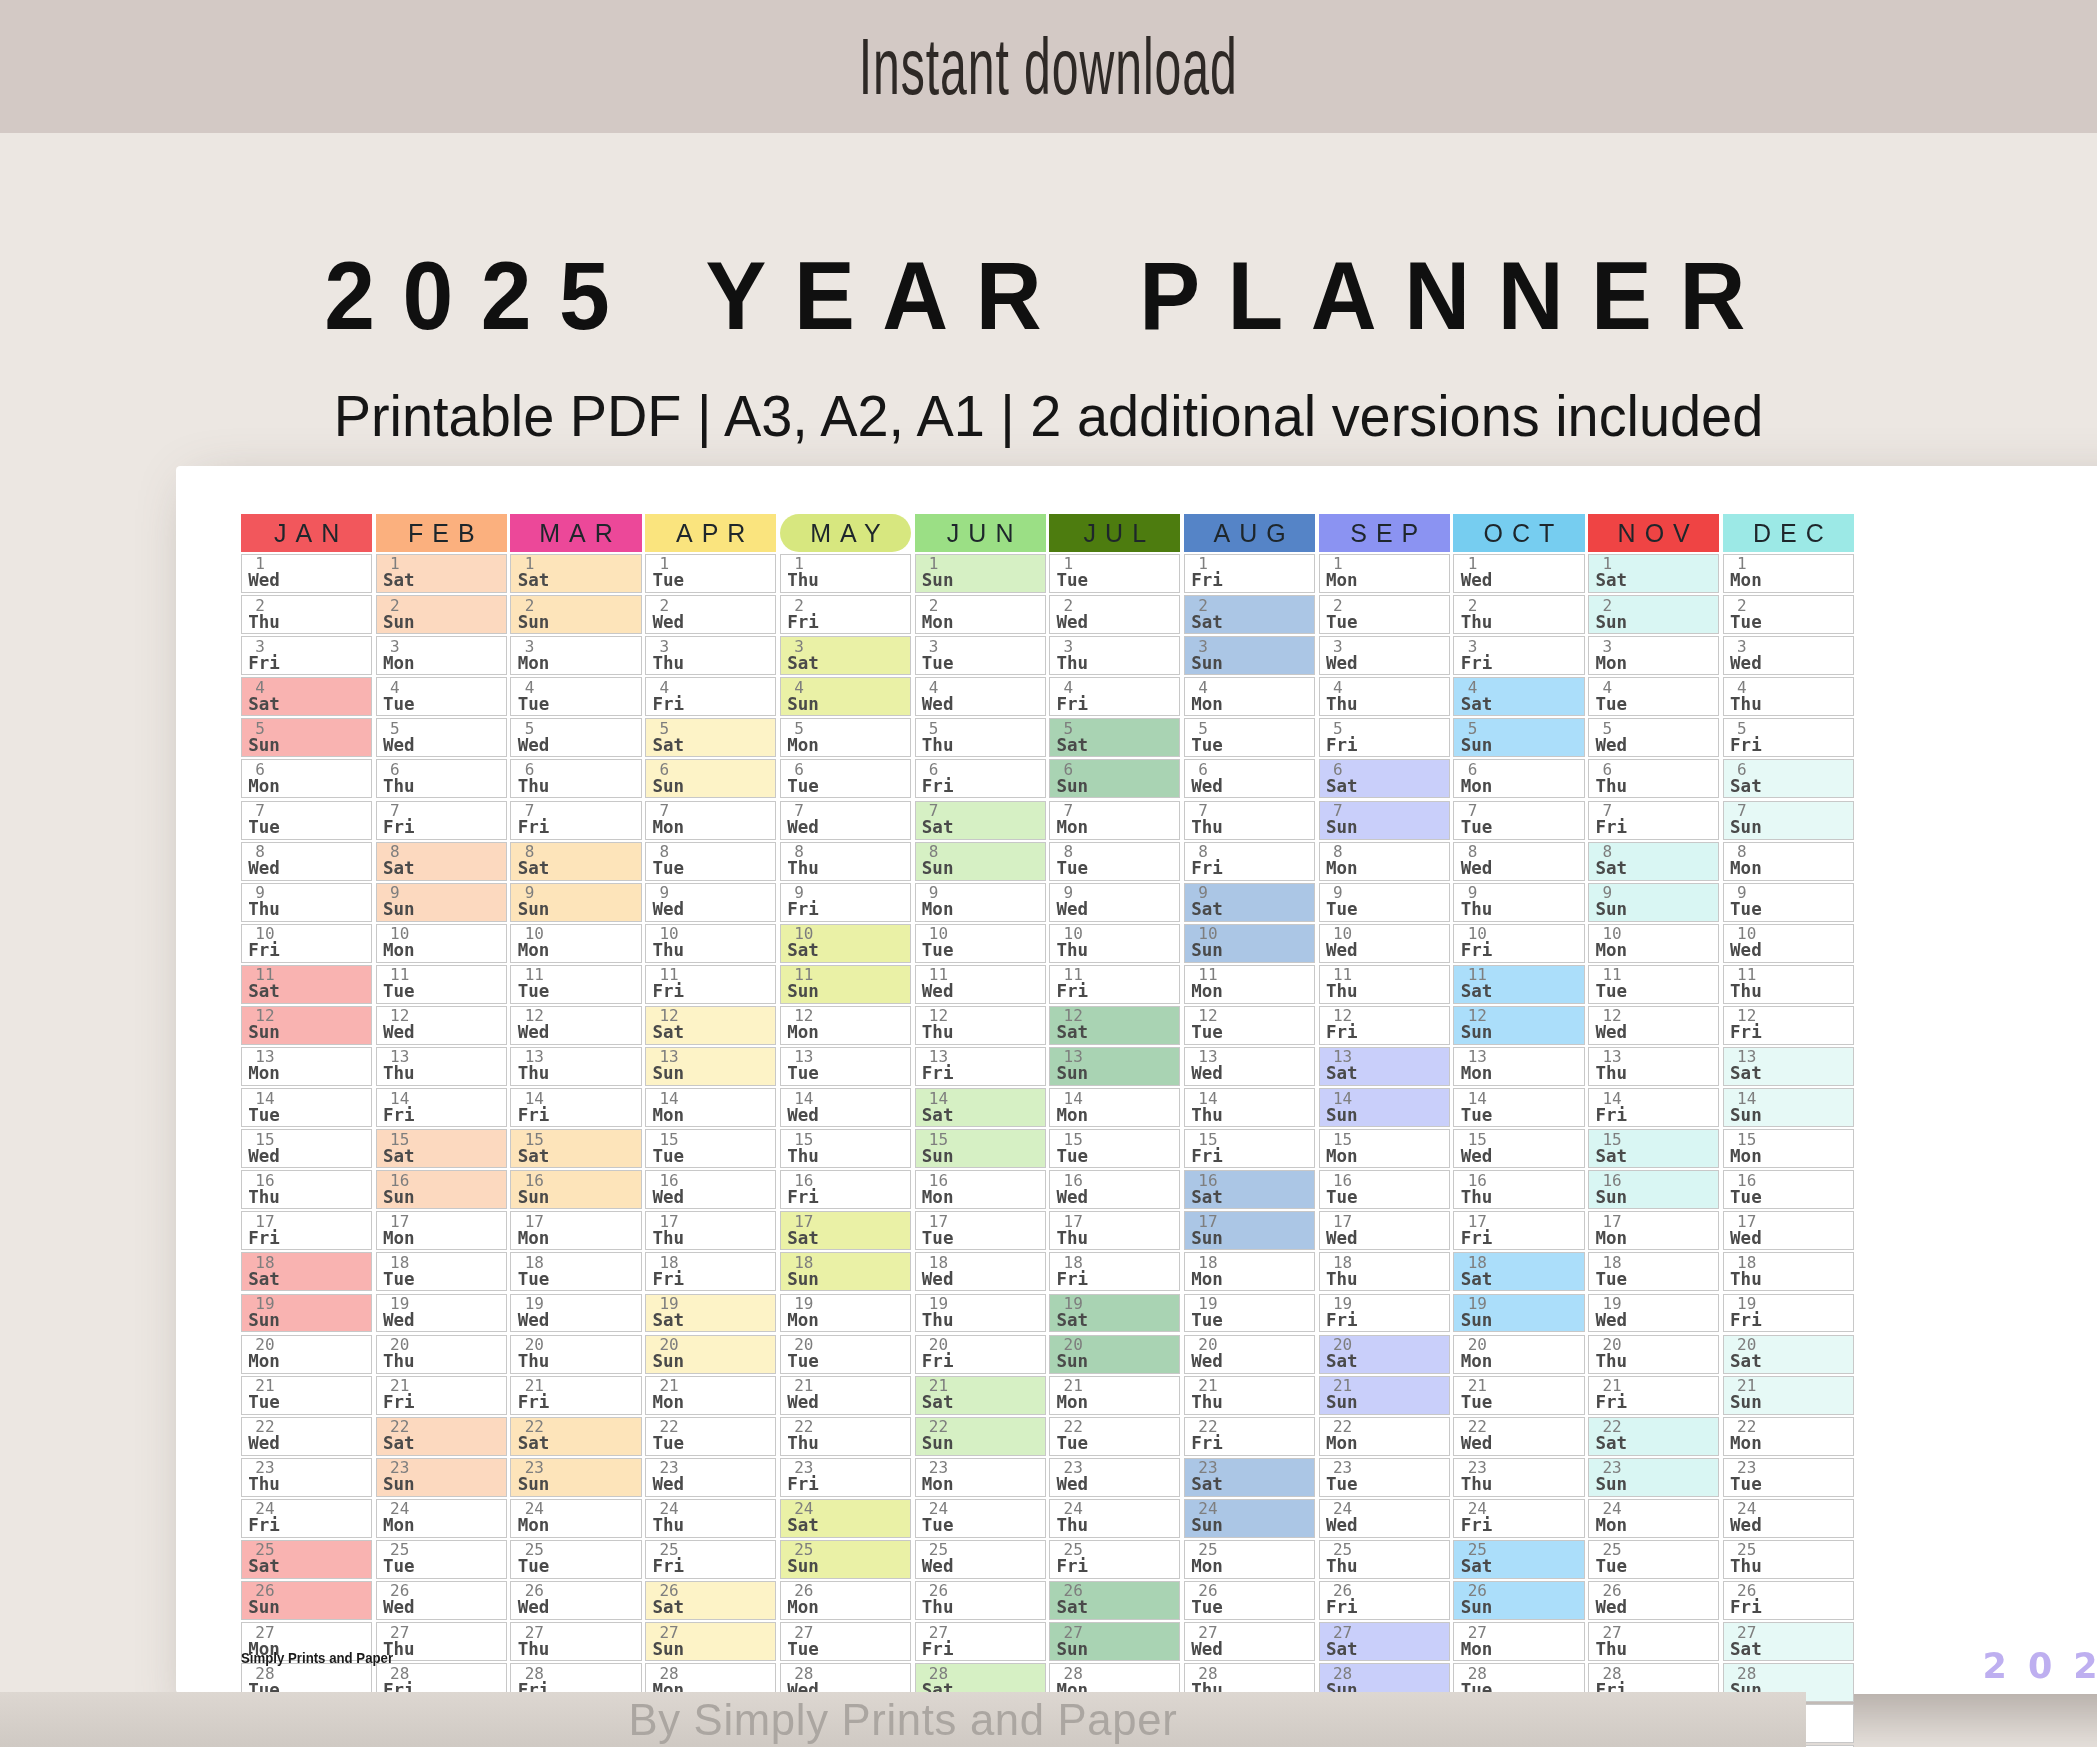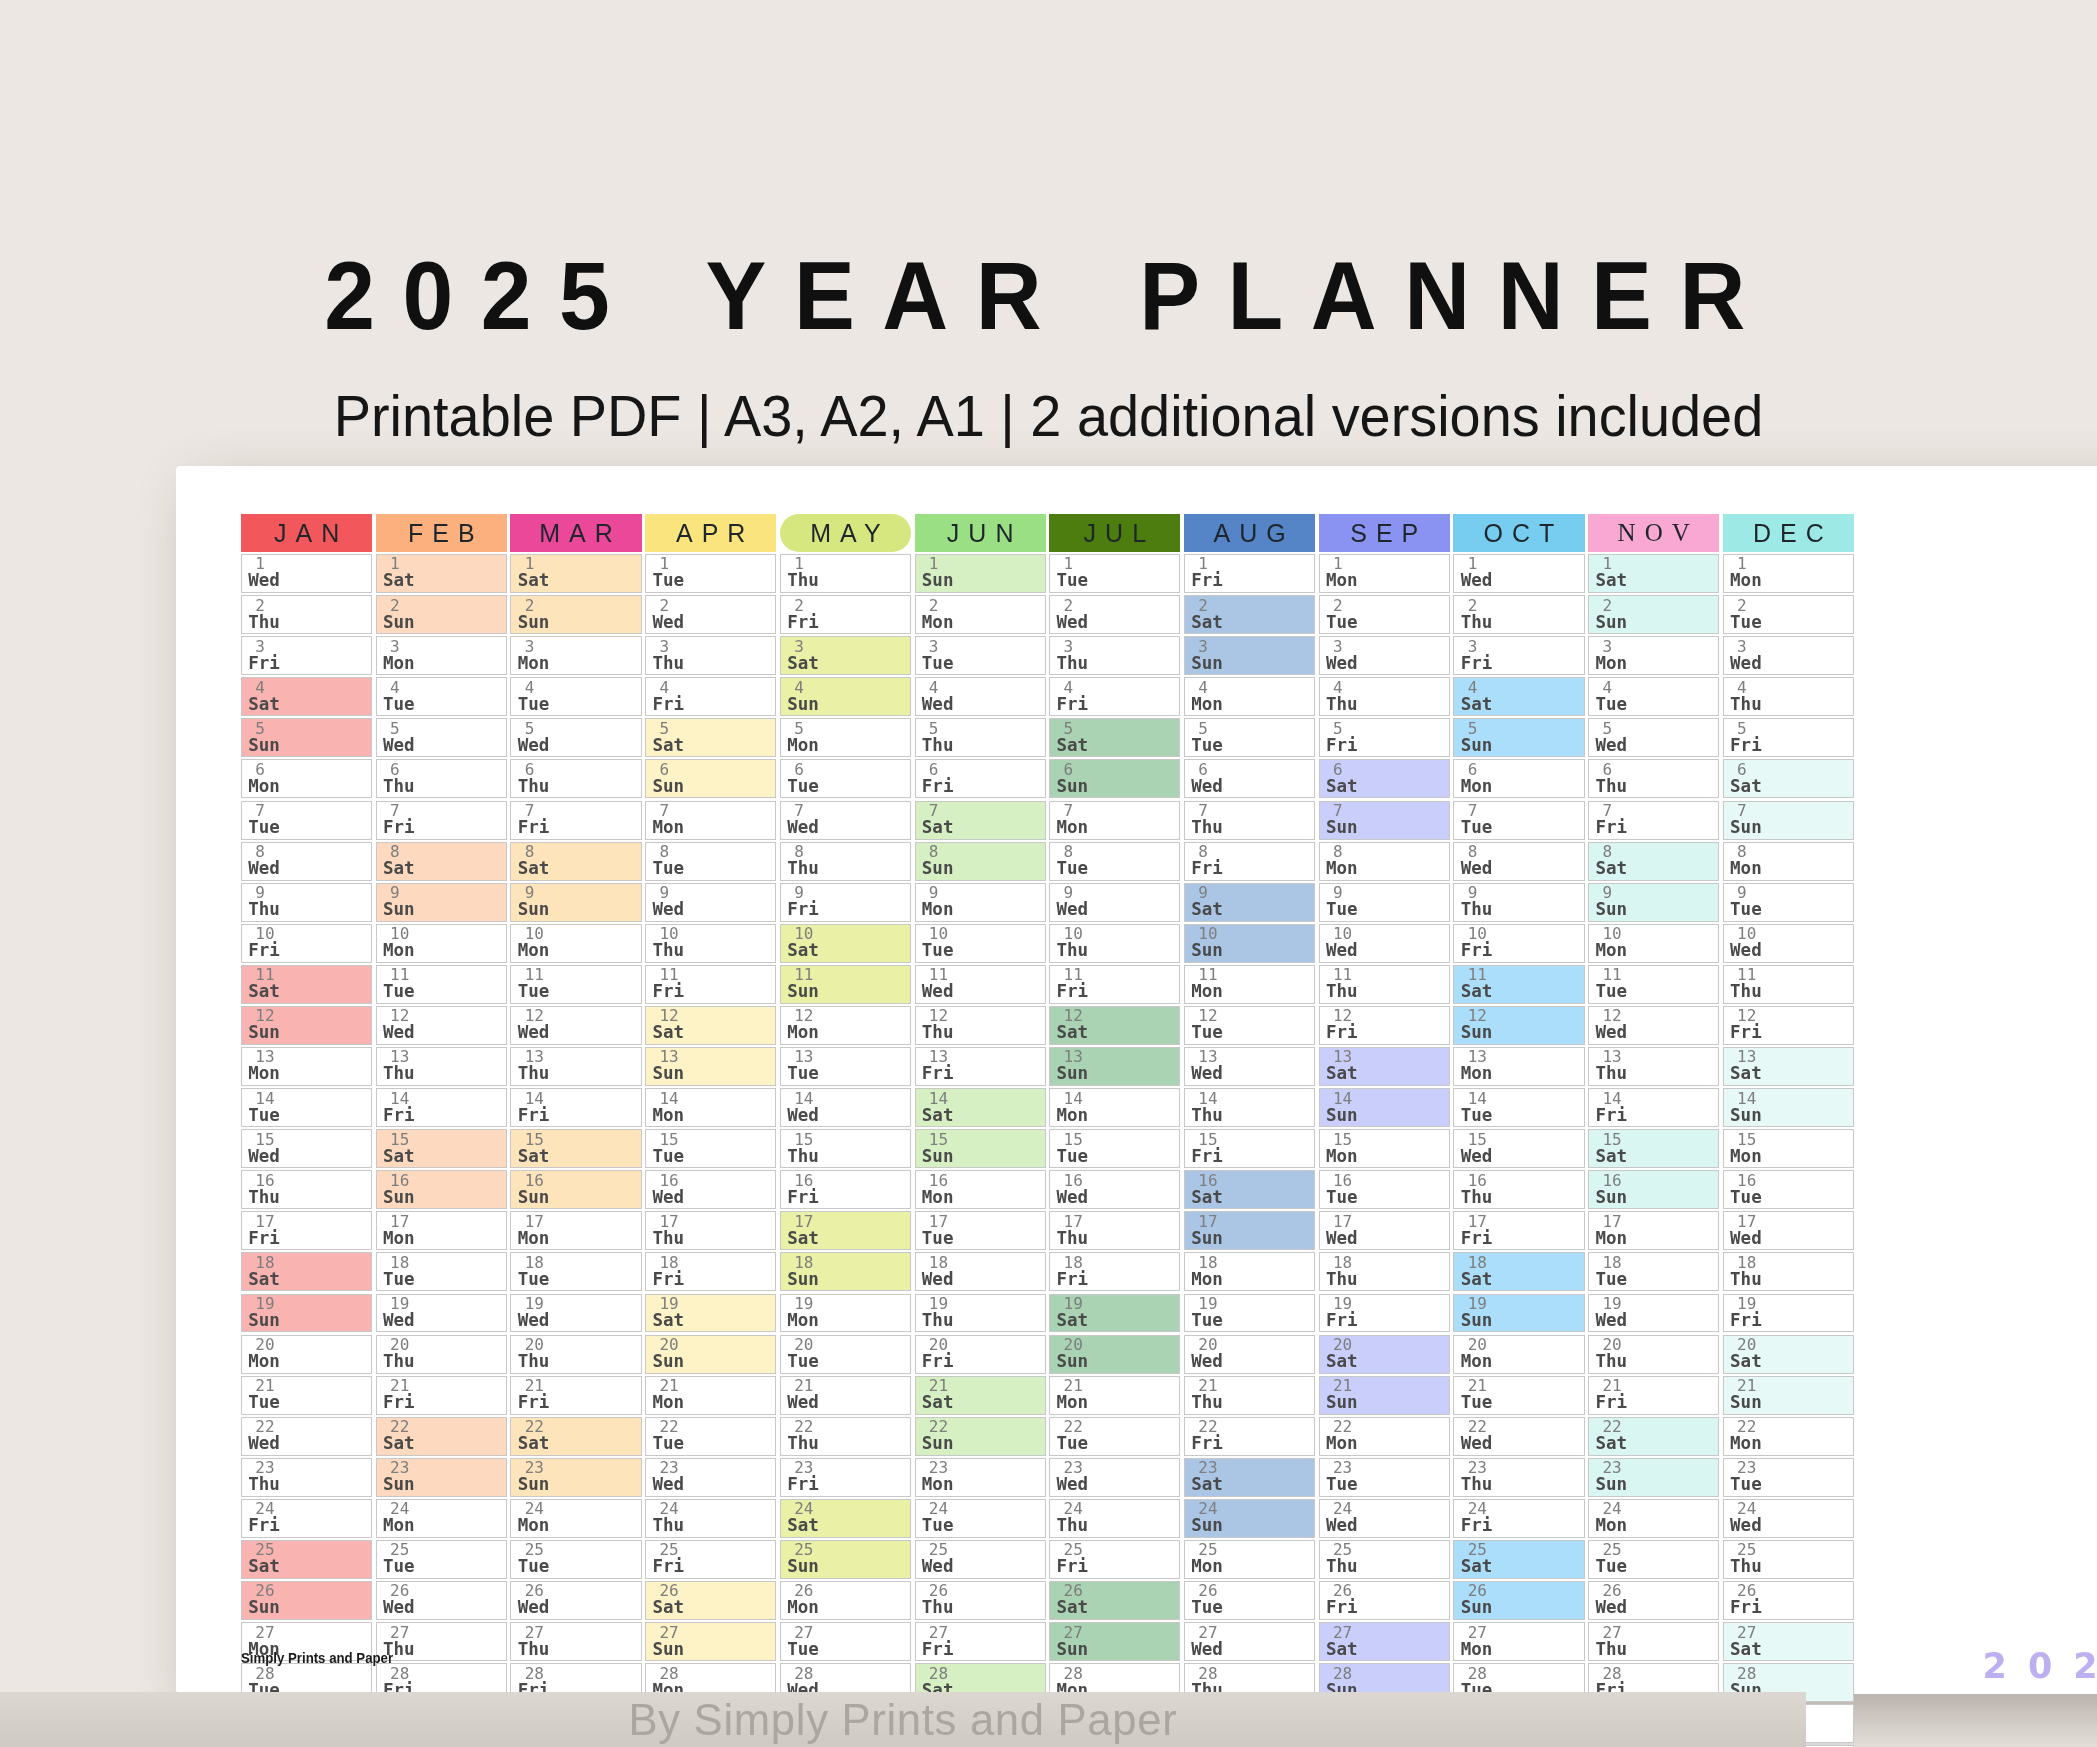--- a/index.html
+++ b/index.html
@@ -44,20 +44,23 @@
   
   .footer-band{position:absolute;left:0;top:1692px;width:1806px;height:56px;
     background:linear-gradient(#ddd7d1,#cfc9c3);display:flex;align-items:center;justify-content:center;}
   .footer-text{font-size:45px;color:#aba6a1;letter-spacing:0.7px;transform:scaleX(0.97);white-space:nowrap;}
 </style>
 </head>
 <body>
 
 <div id="page">
 
+  <div class="top-banner">
+    <div class="banner-text">Instant download</div>
+  </div>
 
   <div class="page-title">2025 YEAR PLANNER</div>
   <div class="page-subtitle">Printable PDF | A3, A2, A1 | 2 additional versions included</div>
 
   <div class="planner-card">
     <div class="calendar-grid">
         <div class="month-column">
           <div class="month-header" style="background: rgb(242, 87, 92);">JAN</div>
           <div class="day-cell">
             <div class="day-num">1</div>
@@ -1266,21 +1269,21 @@
           </div>
           <div class="day-cell">
             <div class="day-num">29</div>
             <div class="day-name">Wed</div>
           </div>
           <div class="day-cell">
             <div class="day-num">30</div>
           </div>
         </div>
         <div class="month-column">
-          <div class="month-header" style="background: #f9a8d4; font-family: Liberation Serif, serif;">NOV</div>
+          <div class="month-header" style="background: #ef4444;">NOV</div>
           <div class="day-cell" style="background: rgb(217, 246, 243);">
             <div class="day-num">1</div>
             <div class="day-name">Sat</div>
           </div>
           <div class="day-cell" style="background: rgb(217, 246, 243);">
             <div class="day-num">2</div>
             <div class="day-name">Sun</div>
           </div>
           <div class="day-cell">
             <div class="day-num">3</div>

